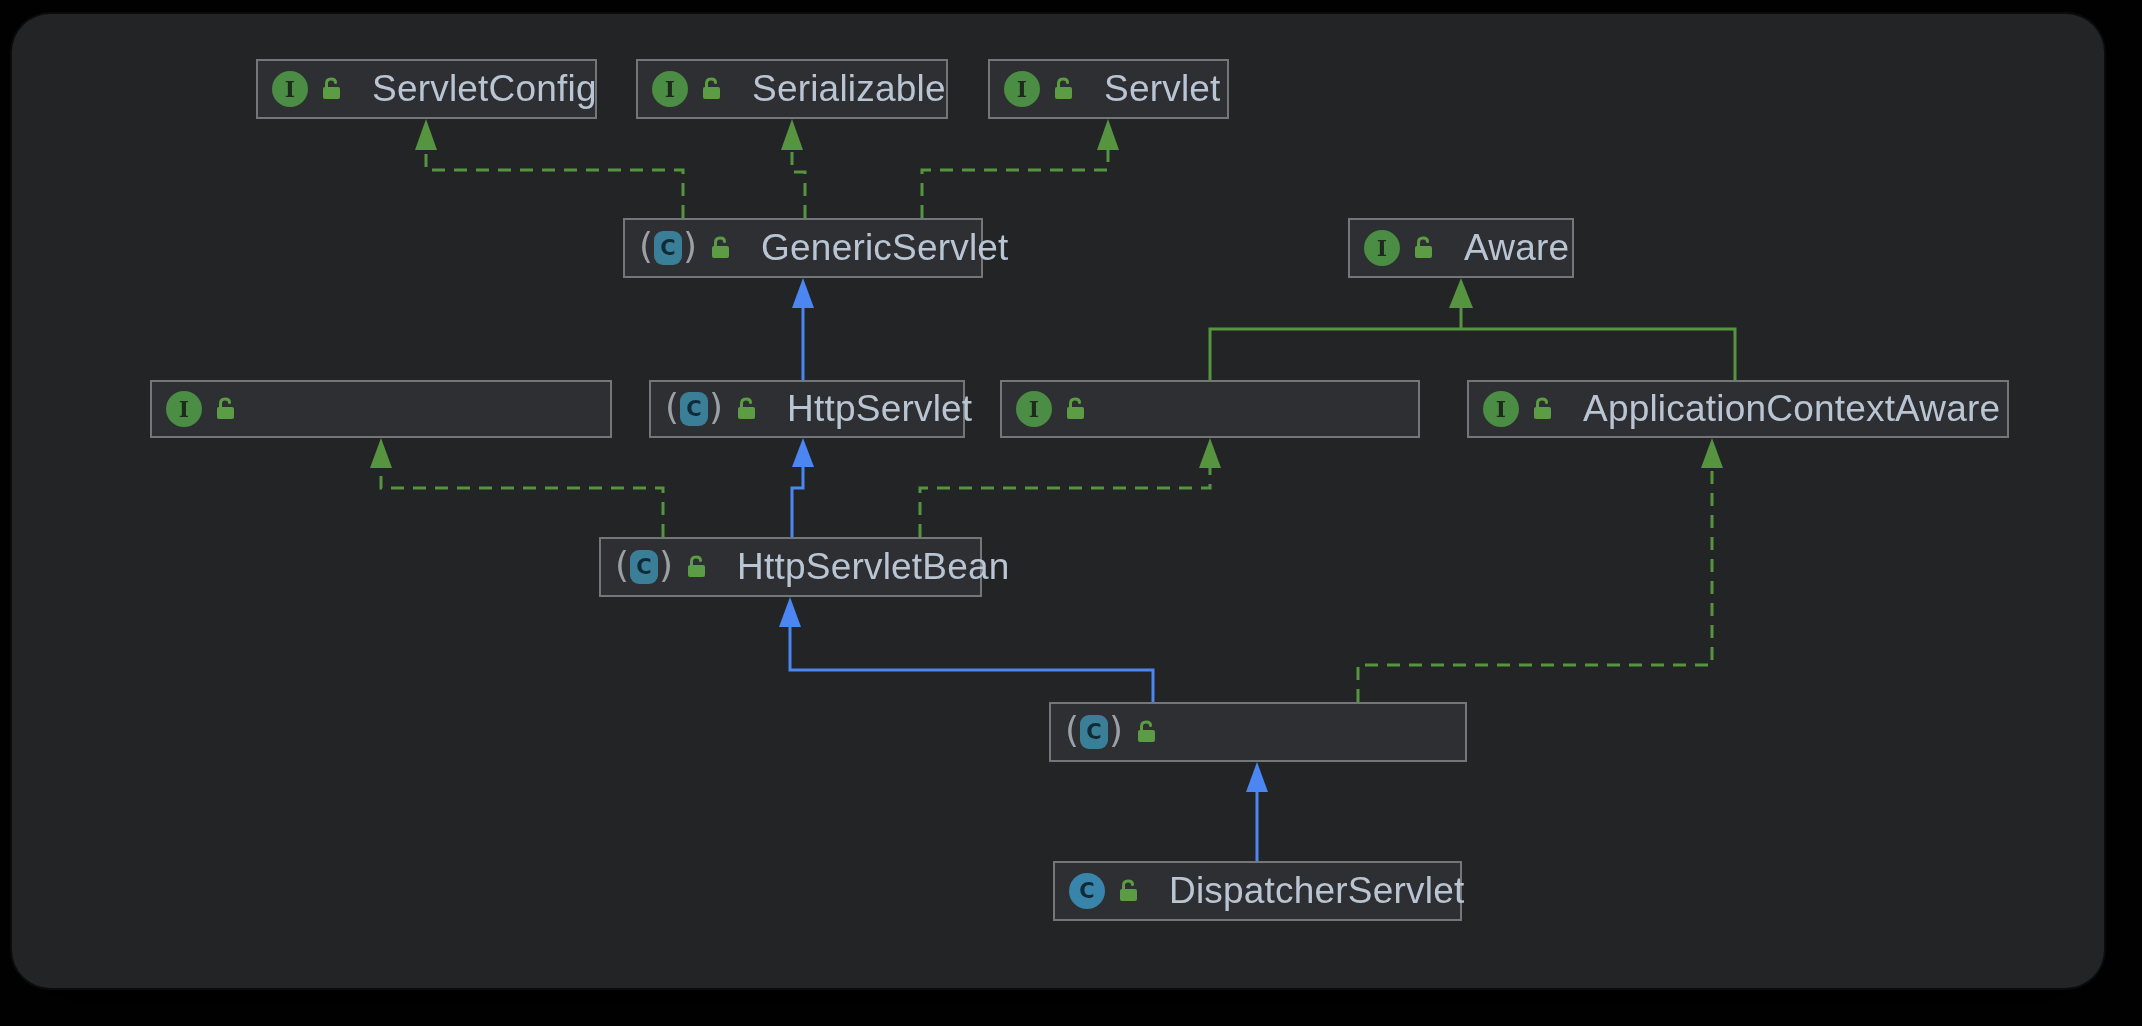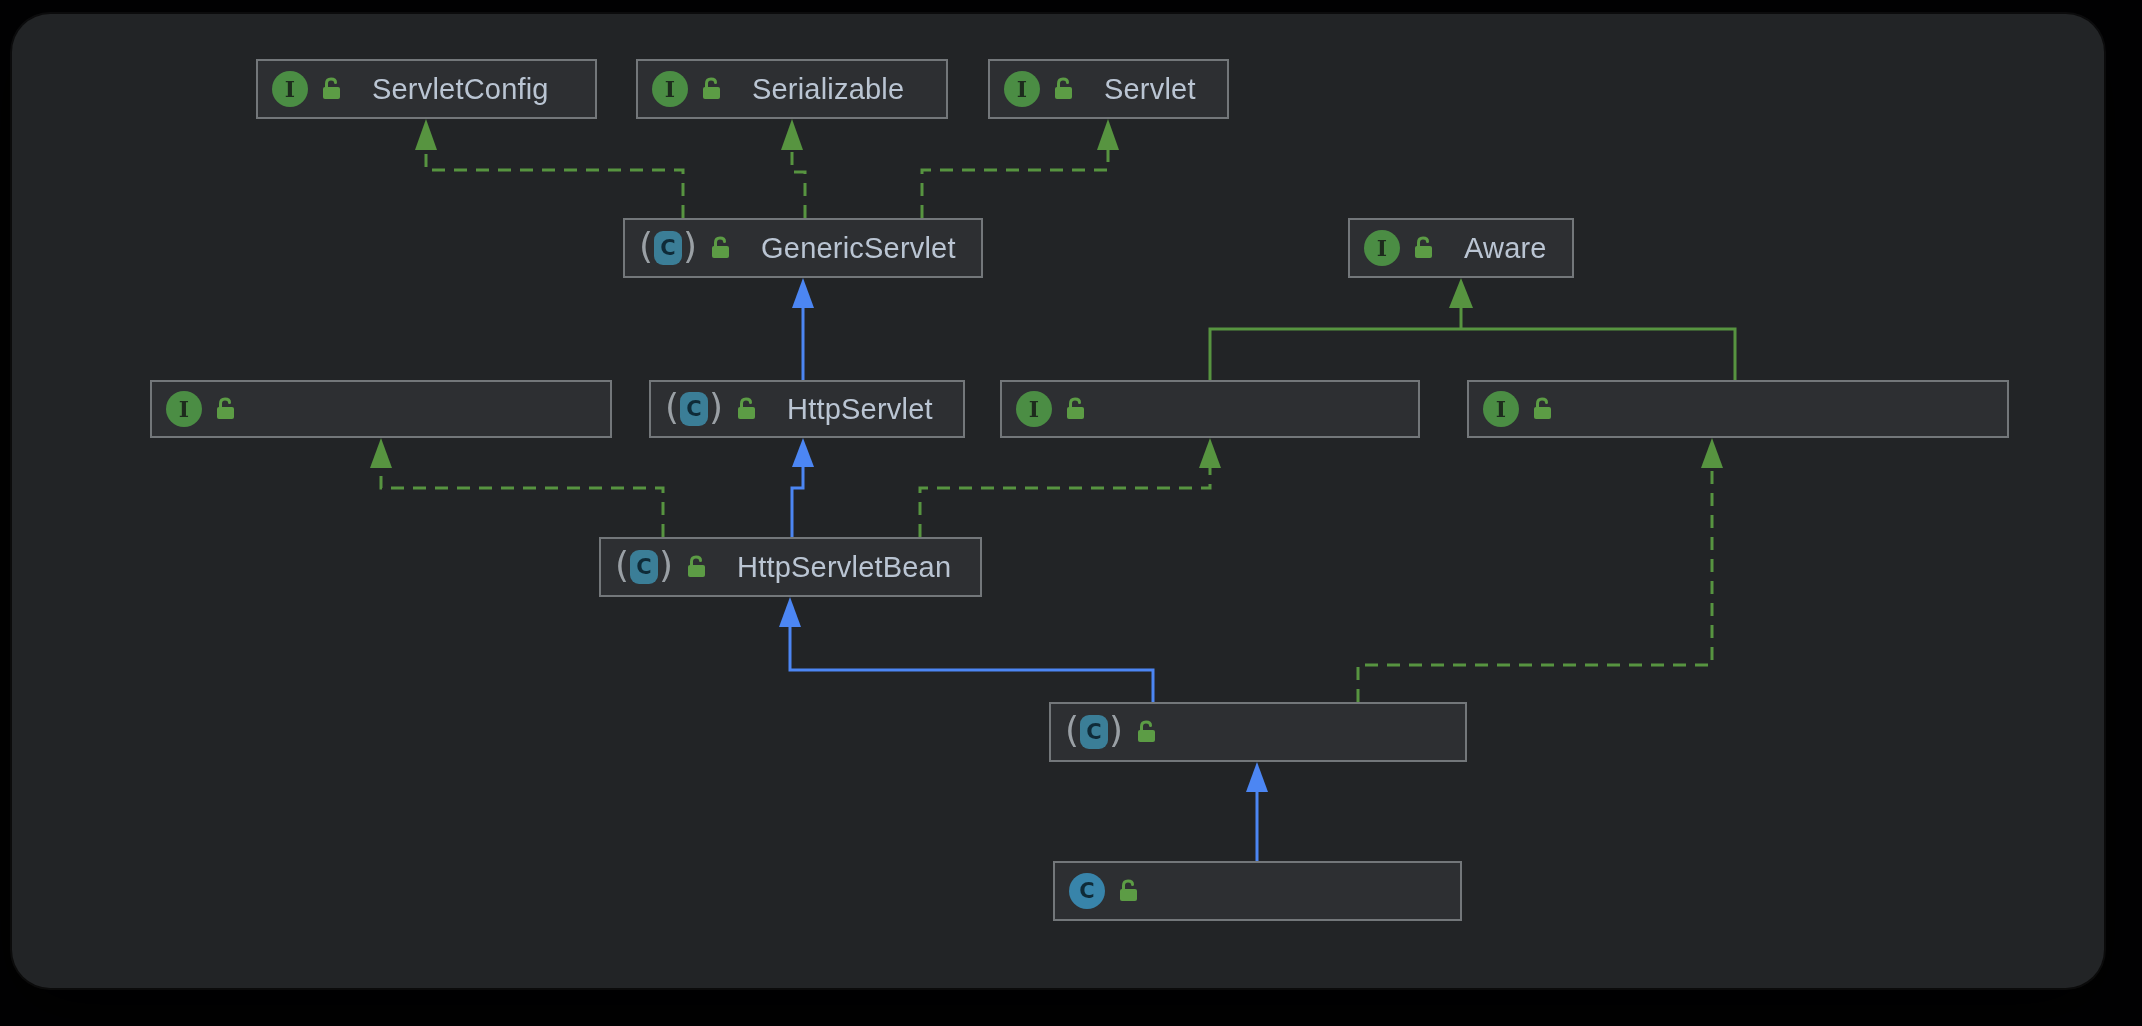--- a/index.html
+++ b/index.html
@@ -27,21 +27,21 @@
   .node{
     position:absolute;z-index:3;height:60px;box-sizing:border-box;
     background:var(--node-bg,#2d2f32);
     border:2px solid var(--node-border,#73777a);
     display:flex;align-items:center;
     padding:0 20px 0 14px;
     white-space:nowrap;
   }
   .node .lbl{
     color:var(--text,#bac5d3);
-    font-size:29px;letter-spacing:.2px;
+    font-size:37px;letter-spacing:.2px;
     margin-left:28px;
   }
   .ic{display:flex;align-items:center;justify-content:center;flex:0 0 auto;}
   .ic b{font-style:normal;}
   .ic-iface{
     width:36px;height:36px;border-radius:50%;
     background:var(--iface-icon,#4b8d44);
   }
   .ic-iface b{
     font-family:"DejaVu Serif",serif;font-weight:700;font-size:22px;color:#1d2b1d;line-height:1;
@@ -220,20 +220,21 @@
 <div class="node" style="left:1467px;top:380px;width:542px;height:58px;">
   <span class="ic ic-iface">
       <b>I</b>
     </span>
   <span class="lock">
       <svg width="26" height="26" viewBox="0 0 26 26">
         <path d="M8.5 12 V7.5 Q8.5 3 13 3 Q17.5 3 17.5 6.5"></path>
         <rect x="5" y="11" width="17" height="12" rx="2"></rect>
       </svg>
     </span>
+  <span class="lbl">ApplicationContextAware</span>
 </div>
 
 <div class="node" style="left:599px;top:537px;width:383px;">
   <span class="ic ic-abstract">
       <b>C</b>
     </span>
   <span class="lock">
       <svg width="26" height="26" viewBox="0 0 26 26">
         <path d="M8.5 12 V7.5 Q8.5 3 13 3 Q17.5 3 17.5 6.5"></path>
         <rect x="5" y="11" width="17" height="12" rx="2"></rect>
@@ -257,13 +258,14 @@
 <div class="node" style="left:1053px;top:861px;width:409px;">
   <span class="ic ic-class">
       <b>C</b>
     </span>
   <span class="lock">
       <svg width="26" height="26" viewBox="0 0 26 26">
         <path d="M8.5 12 V7.5 Q8.5 3 13 3 Q17.5 3 17.5 6.5"></path>
         <rect x="5" y="11" width="17" height="12" rx="2"></rect>
       </svg>
     </span>
+  <span class="lbl">DispatcherServlet</span>
 </div>
 
 </body></html>

